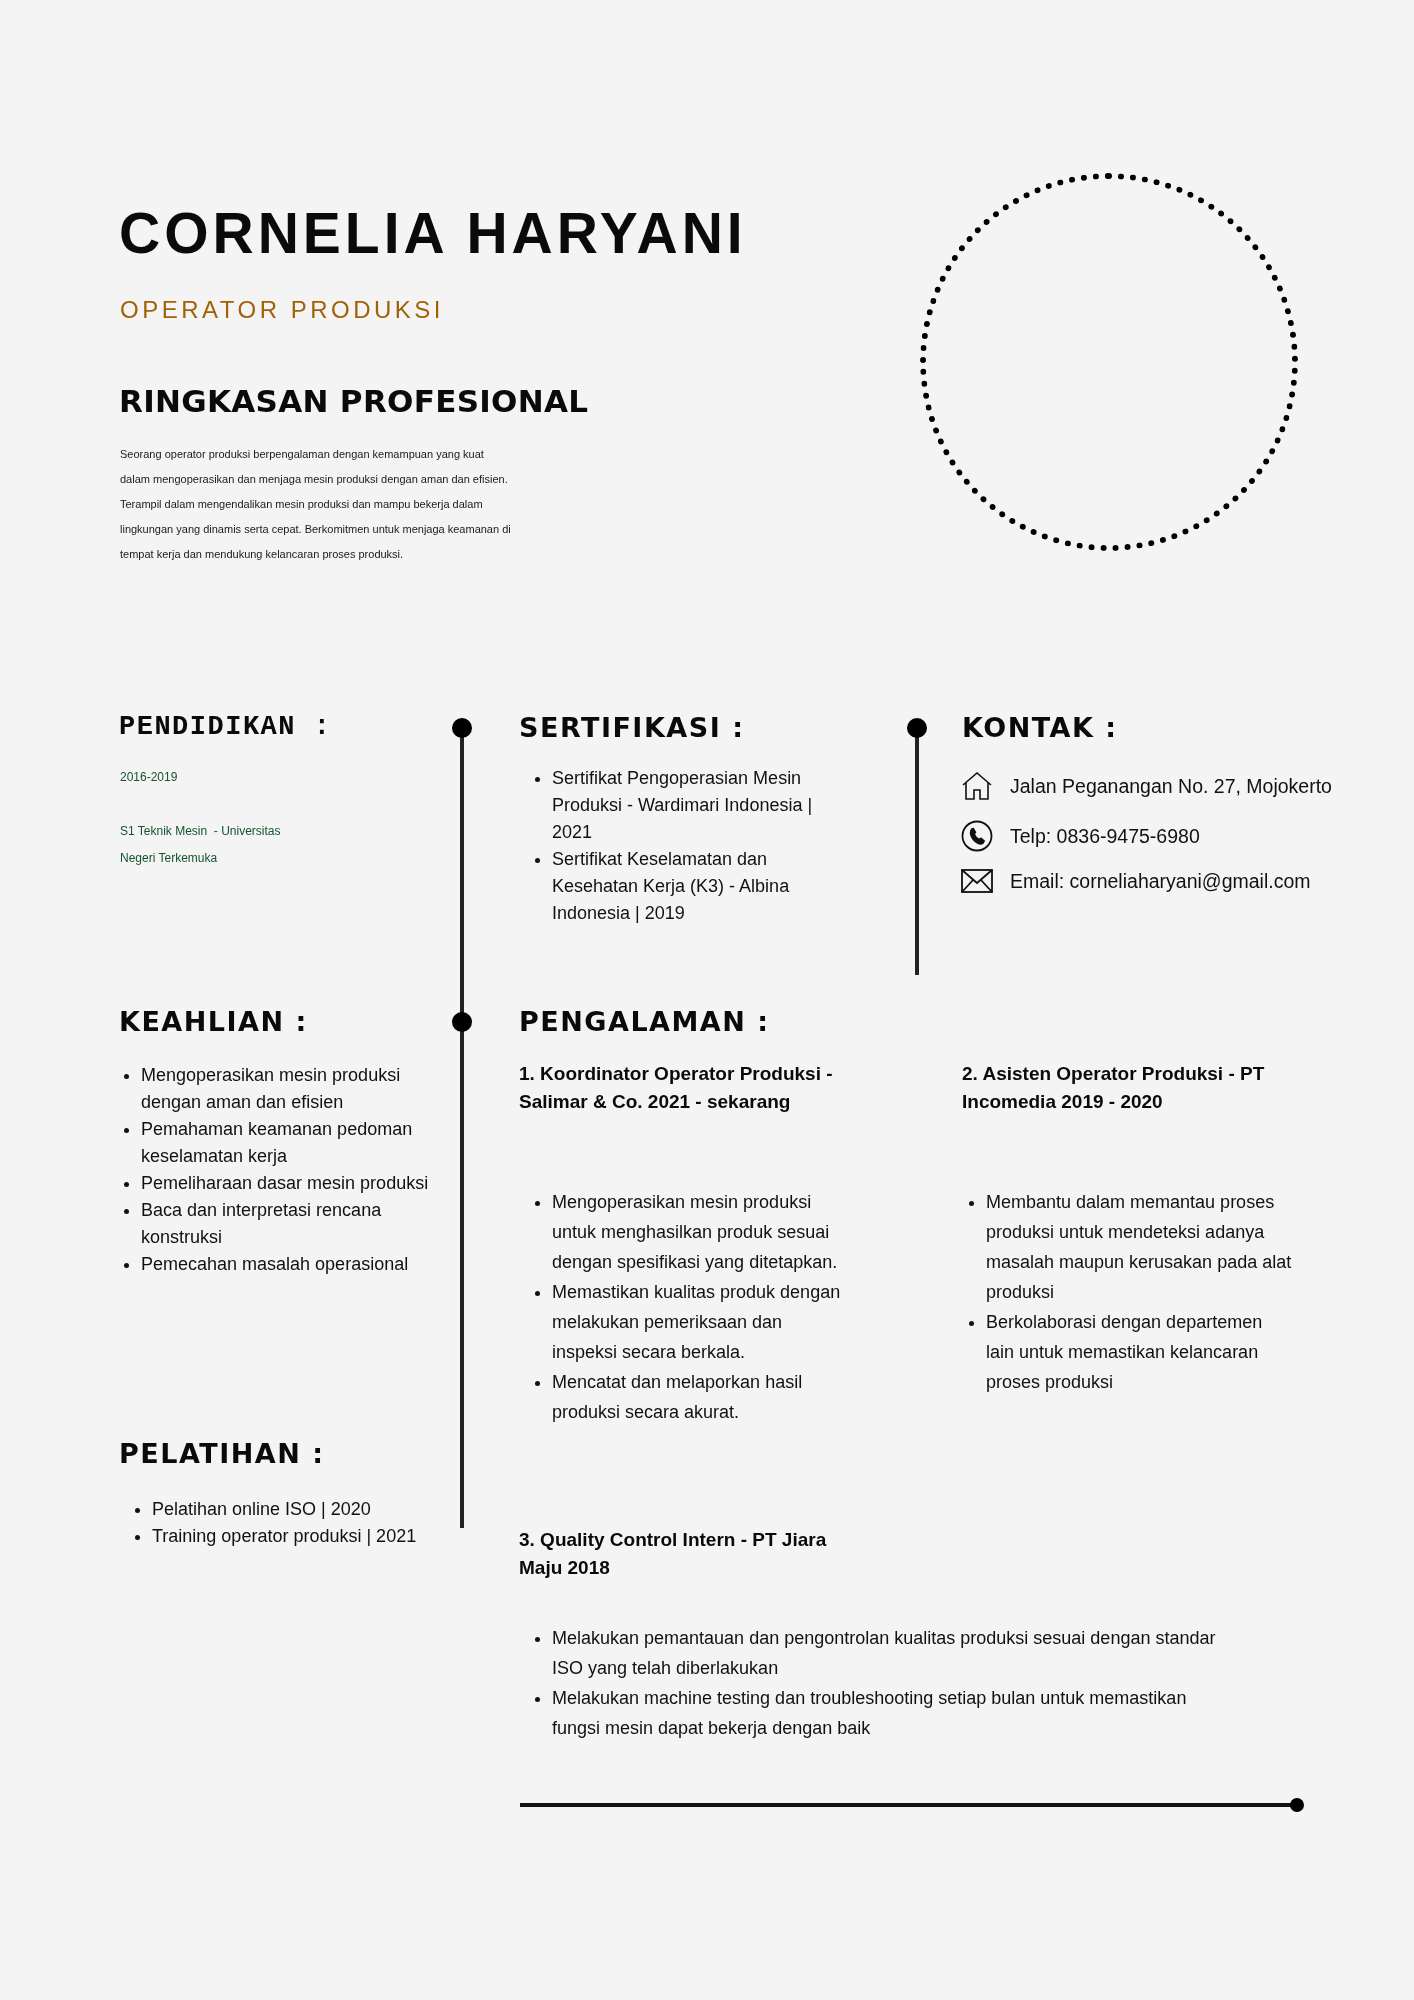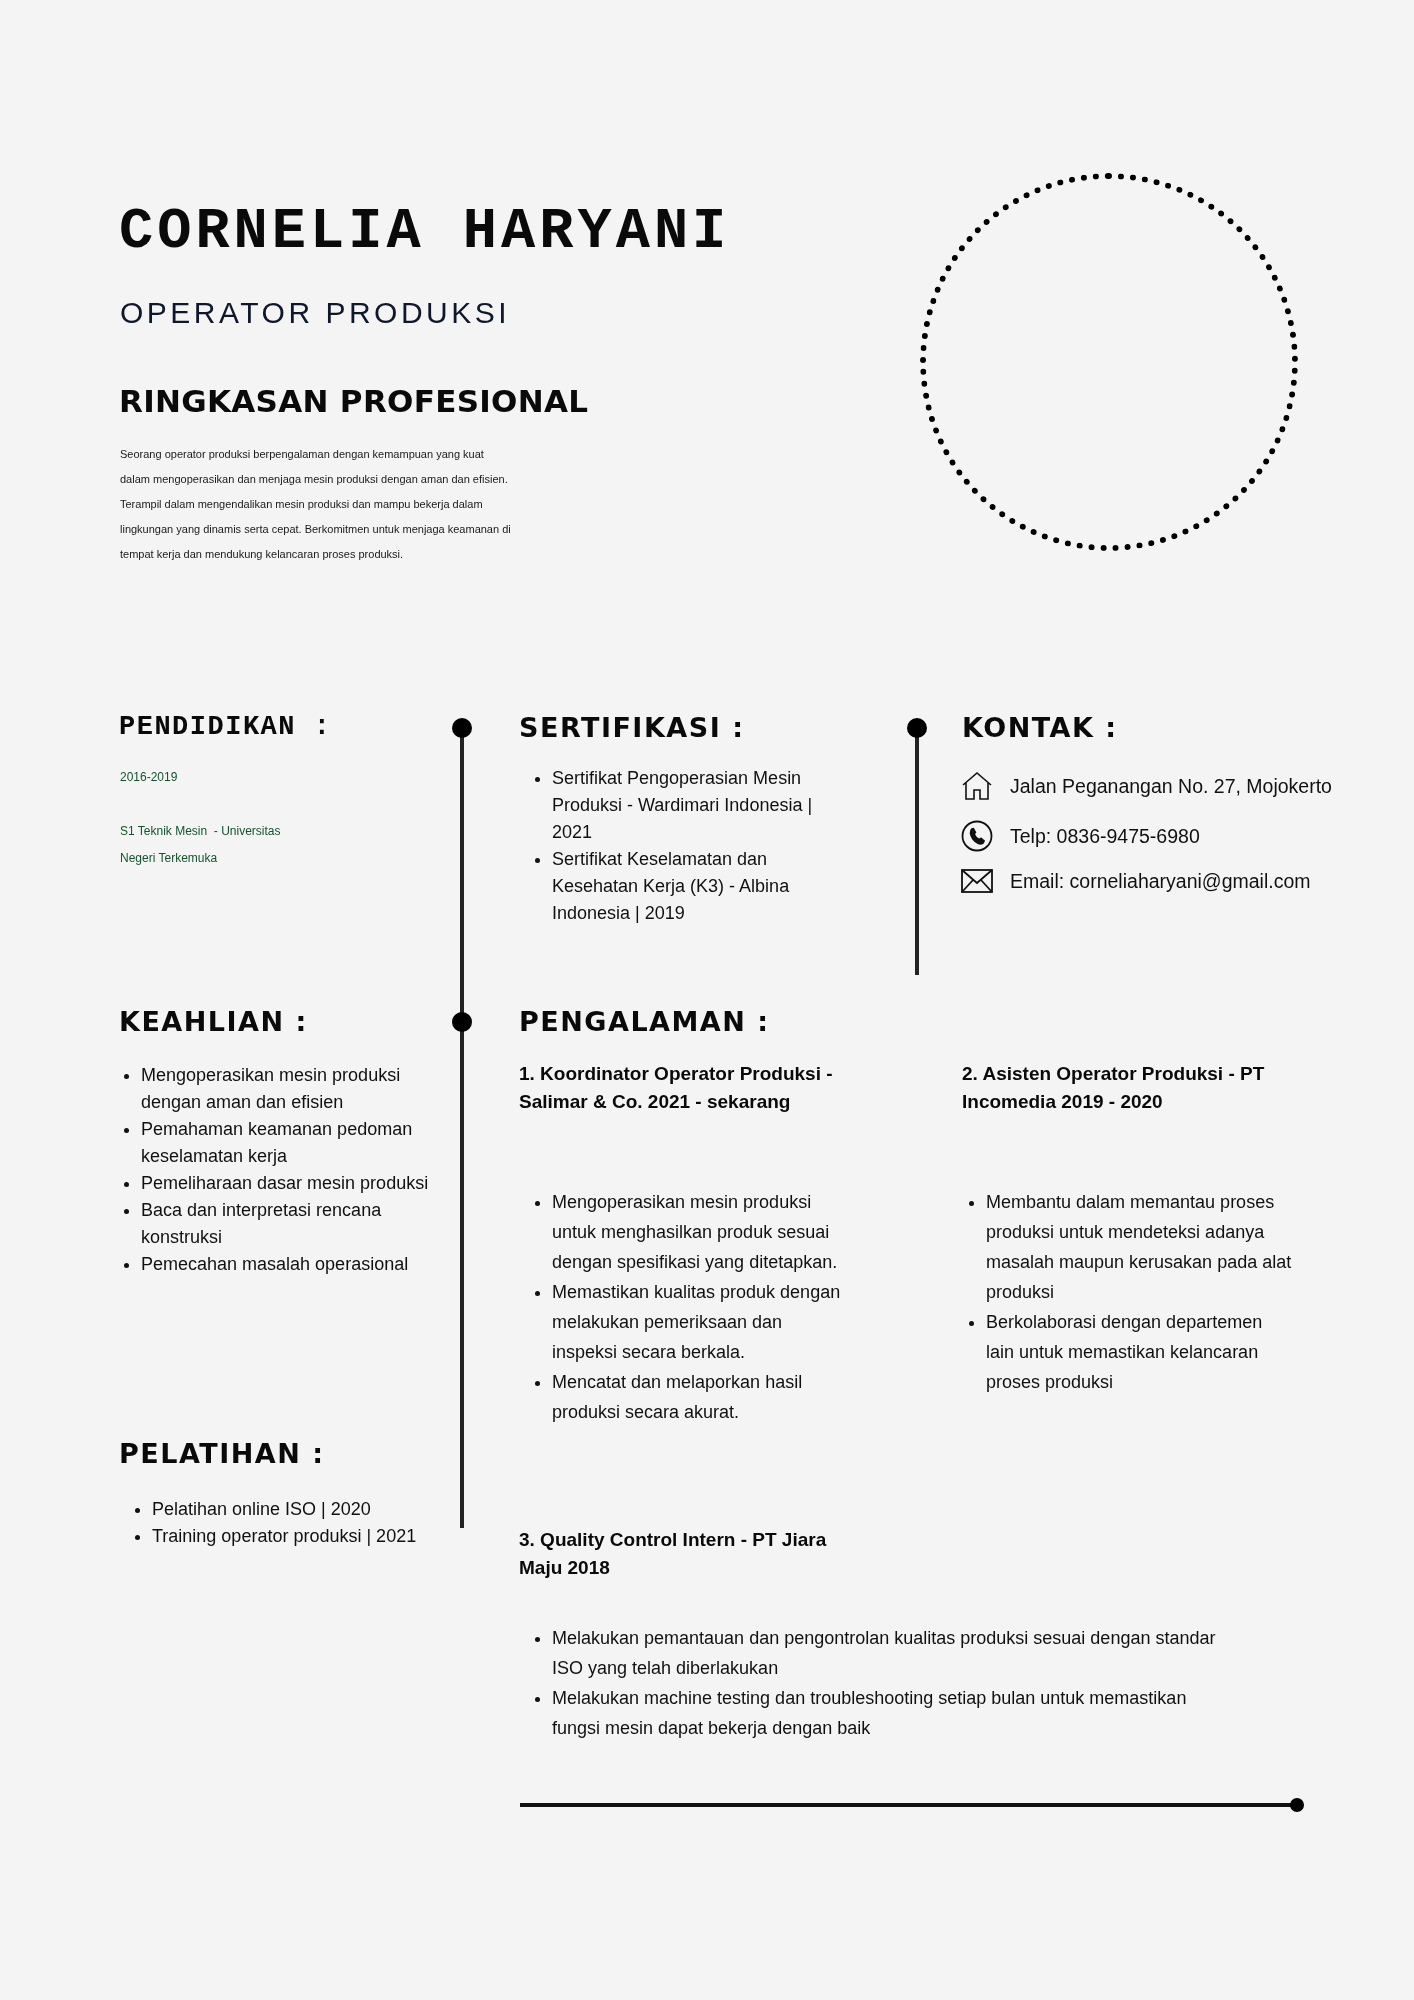--- a/index.html
+++ b/index.html
@@ -4,24 +4,24 @@
 <style>
   html, body { margin: 0; padding: 0; }
   body {
     width: 1414px; height: 2000px; background: #f4f4f4; position: relative;
     font-family: "Liberation Sans", "DejaVu Sans", sans-serif; color: #111;
     overflow: hidden;
   }
   .abs { position: absolute; }
   .name {
     left: 119px; top: 200px; font-size: 57px; font-weight: bold;
-    letter-spacing: 4px; color: #0a0a0a; font-family: Liberation Mono, monospace;
+    letter-spacing: 4px; color: #0a0a0a; font-family: Liberation Sans, sans-serif;
   }
   .role {
-    left: 120px; top: 296px; font-size: 30px; letter-spacing: 3.5px; color: #0f172a;
+    left: 120px; top: 296px; font-size: 24px; letter-spacing: 3.5px; color: #a16207;
   }
   .h-summary {
     left: 119px; top: 383px; font-size: 31px; font-weight: bold; color: #0a0a0a;
     font-family: "DejaVu Sans", sans-serif; letter-spacing: 0.3px;
   }
   .summary {
     left: 120px; top: 442px; width: 700px; font-size: 11px; line-height: 25px; color: #1a1a1a;
   }
   .photo-circle {
     left: 920px; top: 173px; width: 378px; height: 378px; border-radius: 50%;

